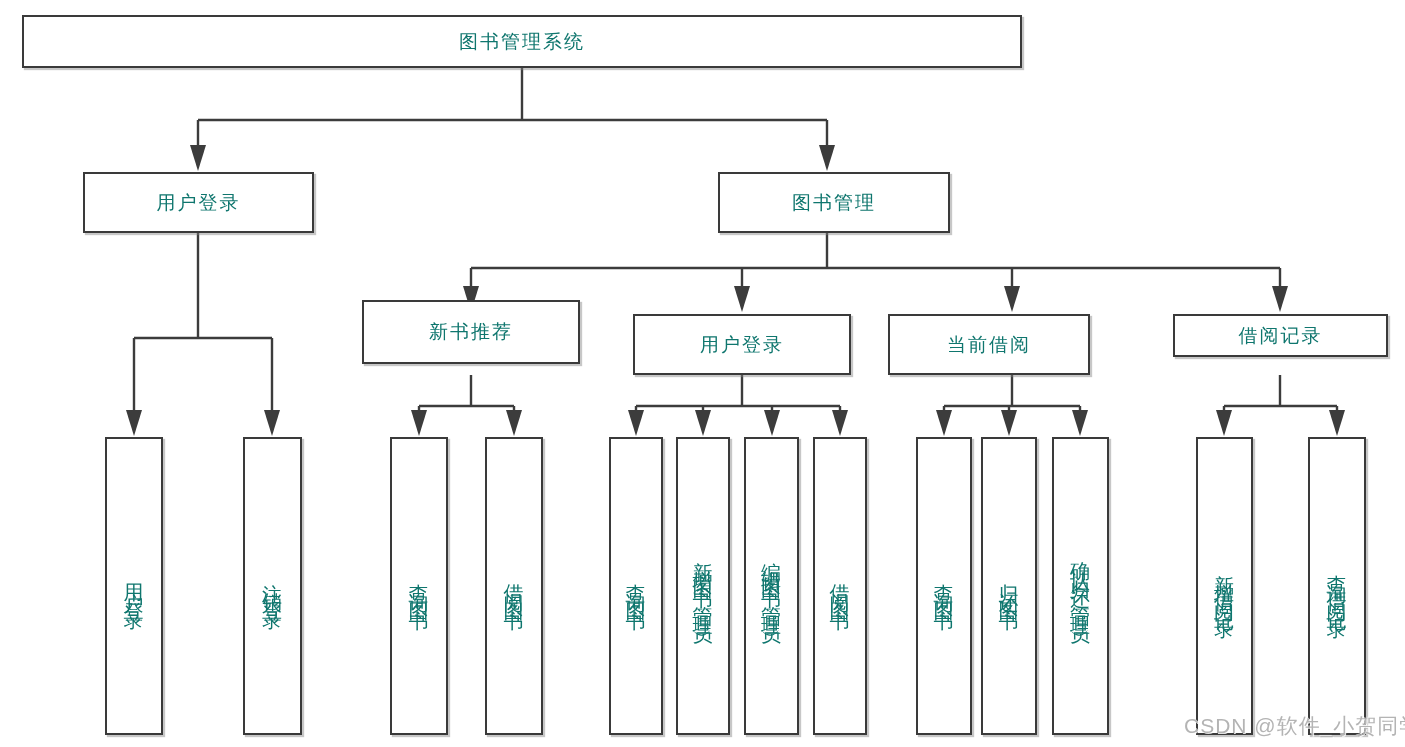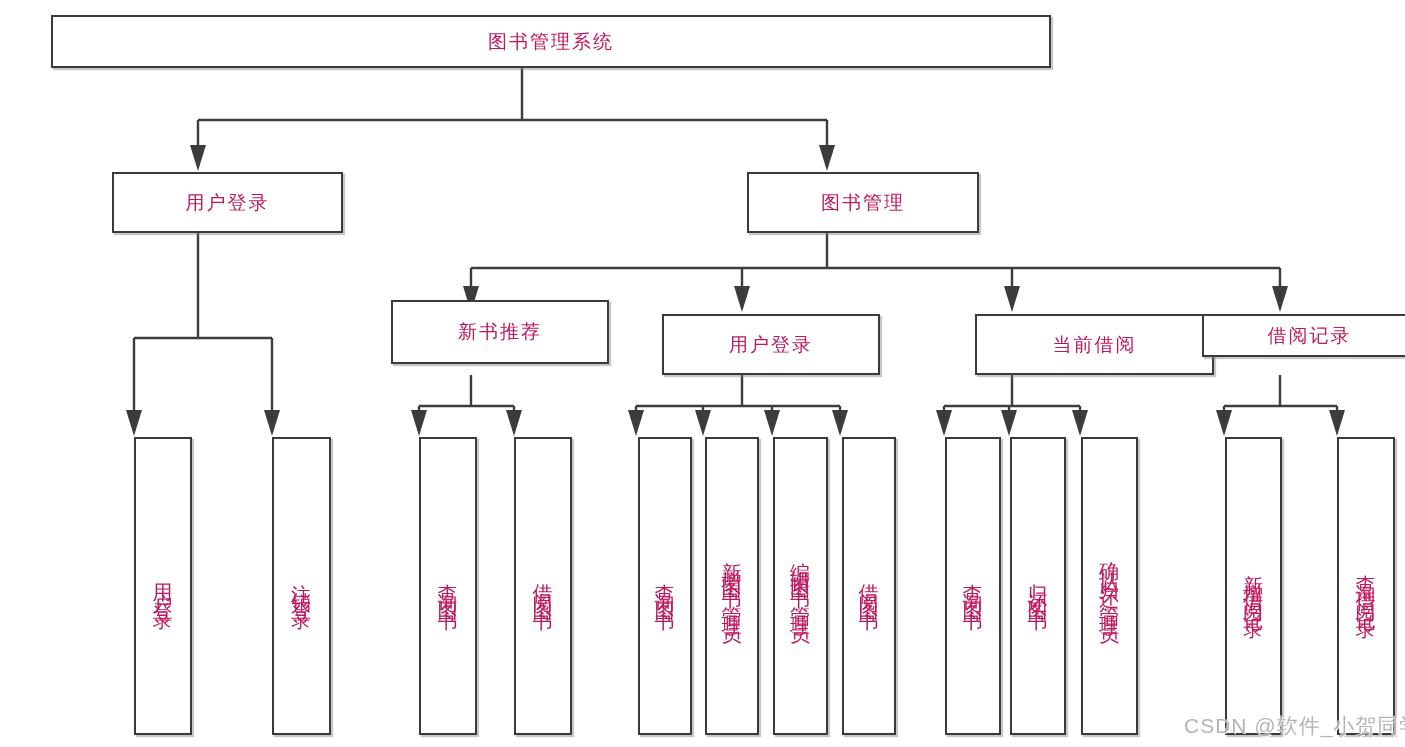--- a/index.html
+++ b/index.html
@@ -20,27 +20,26 @@
     fill: none;
     stroke: #3c3c3c;
     stroke-width: 2.4;
   }
   .box {
     position: absolute;
     box-sizing: border-box;
     background: #ffffff;
     border: 2.5px solid #3a3a3a;
     box-shadow: 2px 2px 1px rgba(130,130,130,0.45);
-    color: #be185d;
+    color: #0f766e;
     display: flex;
     align-items: center;
     justify-content: center;
     text-align: center;
     z-index: 2;
-    margin-left: 29px;
   }
   .box.h {
     font-size: 19px;
     letter-spacing: 2px;
     white-space: nowrap;
   }
   .box.v {
     writing-mode: vertical-rl;
     text-orientation: mixed;
     font-size: 20px;
@@ -102,21 +101,21 @@
       </g>
   </svg>
 
   <div class="box h" style="left:22px;top:15px;width:1000px;height:53px">图书管理系统</div>
 
   <div class="box h" style="left:83px;top:172px;width:231px;height:61px">用户登录</div>
   <div class="box h" style="left:718px;top:172px;width:232px;height:61px">图书管理</div>
 
   <div class="box h" style="left:362px;top:300px;width:218px;height:64px">新书推荐</div>
   <div class="box h" style="left:633px;top:314px;width:218px;height:61px">用户登录</div>
-  <div class="box h" style="left:946px;top:314px;width:239px;height:61px">当前借阅</div>
+  <div class="box h" style="left:888px;top:314px;width:202px;height:61px">当前借阅</div>
   <div class="box h" style="left:1173px;top:314px;width:215px;height:43px">借阅记录</div>
 
   <div class="box v" style="left:105px;top:437px;width:58px;height:298px">用户登录</div>
   <div class="box v" style="left:243px;top:437px;width:59px;height:298px">注销登录</div>
 
   <div class="box v" style="left:390px;top:437px;width:58px;height:298px">查询图书</div>
   <div class="box v" style="left:485px;top:437px;width:58px;height:298px">借阅图书</div>
 
   <div class="box v" style="left:609px;top:437px;width:54px;height:298px">查询图书</div>
   <div class="box v" style="left:676px;top:437px;width:54px;height:298px">新增图书（管理员）</div>

